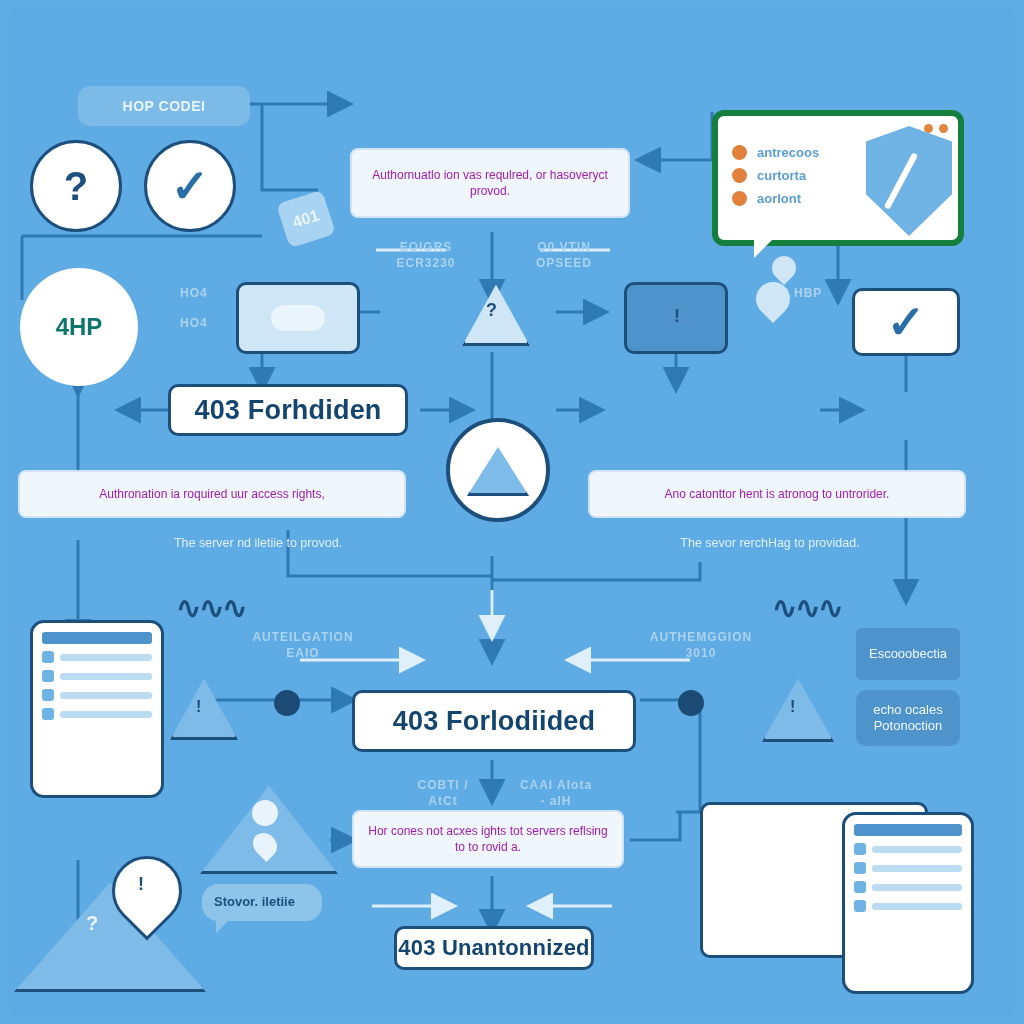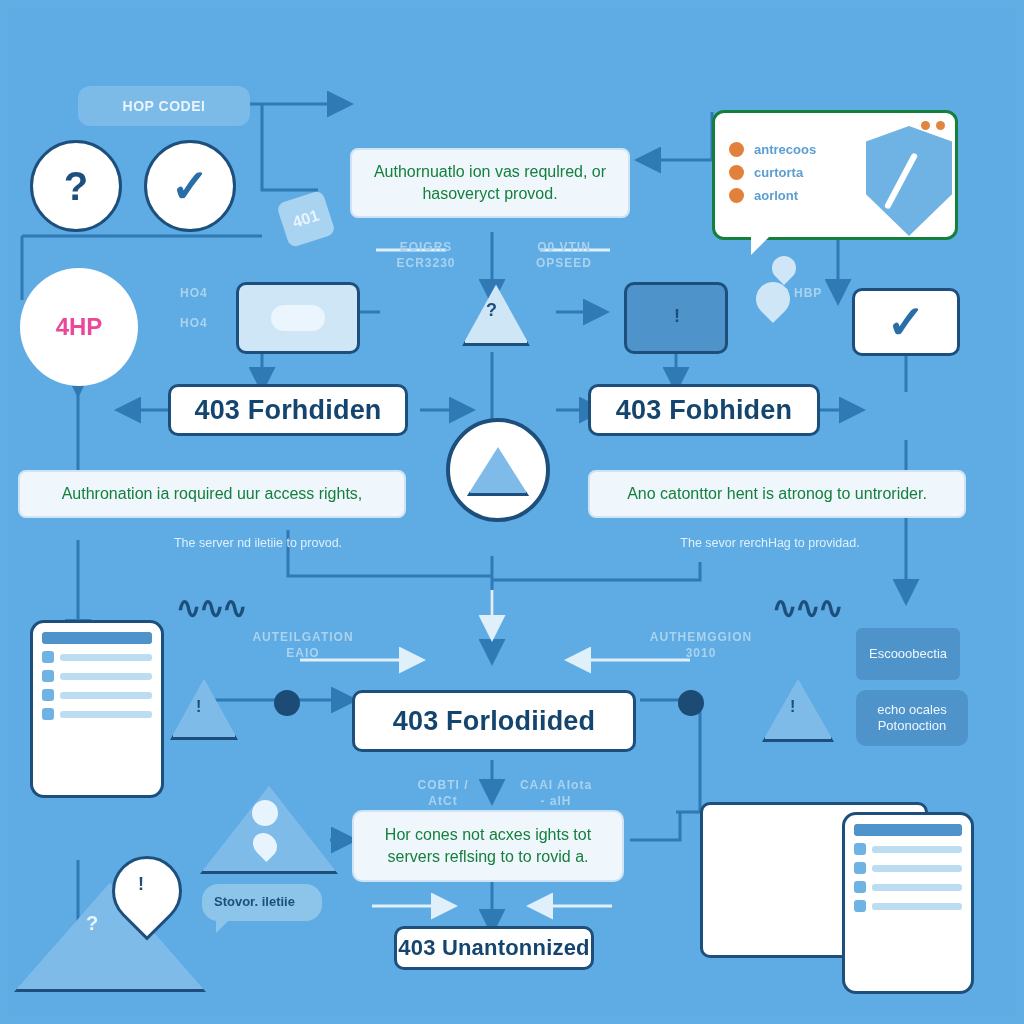--- a/index.html
+++ b/index.html
@@ -48,22 +48,22 @@
     font-weight: bold;
   }
   .card-title {
     font-size: 27px;
     letter-spacing: .2px;
   }
   .card-pale {
     background: #eff6fc;
     border: 2px solid #cfe3f4;
     border-radius: 8px;
-    color: #15803d;
-    font-size: 16px;
+    color: #a21caf;
+    font-size: 12px;
     line-height: 1.35;
     padding: 6px 10px;
     flex-direction: column;
   }
   .card-pale.small { font-size: 12.5px; }
   .chip {
     background: #7cbbe8;
     border-radius: 12px;
     color: #eaf4fd;
     font-size: 14px;
@@ -99,21 +99,21 @@
     align-items: center;
     justify-content: center;
     color: #1d4f7c;
     font-weight: bold;
   }
   .cog {
     position: absolute;
     width: 118px; height: 118px;
     border-radius: 50%;
     background: #ffffff;
-    color: #ec4899;
+    color: #0f766e;
     display: flex; align-items: center; justify-content: center;
     font-size: 24px; font-weight: bold;
   }
   .cog::before {
     content: "";
     position: absolute;
     left: -6px; top: -6px; right: -6px; bottom: -6px;
     border-radius: 50%;
     background:
       repeating-conic-gradient(#ffffff 0 6deg, transparent 6deg 18deg);
@@ -187,21 +187,21 @@
   .device .row u {
     flex: 1;
     height: 7px;
     background: #bcdcf2;
     border-radius: 3px;
     display: block;
   }
   .browser {
     position: absolute;
     background: #ffffff;
-    border: 3px solid #15803d;
+    border: 6px solid #15803d;
     border-radius: 12px;
   }
   .browser .tb {
     display: flex; justify-content: flex-end; gap: 6px;
     padding: 8px 10px 4px 10px;
   }
   .browser .tb s {
     width: 9px; height: 9px; border-radius: 50%;
     background: #e2853f; display: block;
   }
@@ -407,23 +407,20 @@
 
   <div class="node card-white" style="left:852px; top:288px; width:108px; height:68px;">
     <span class="check">✓</span>
   </div>
   <div class="drop" style="left:756px; top:282px; width:34px; height:34px;"></div>
   <div class="drop" style="left:772px; top:256px; width:24px; height:24px;"></div>
 
   <div class="node card-white card-title" style="left:168px; top:384px; width:240px; height:52px;">
     <span>403 Forhdiden</span>
   </div>
-  <div class="node card-white card-title" style="left:588px; top:384px; width:232px; height:52px;">
-    <span>403 Fobhiden</span>
-  </div>
 
   <div class="ring" style="left:446px; top:418px; width:96px; height:96px;">
     <div class="inner-tri"></div>
   </div>
 
   <div class="node card-pale" style="left:18px; top:470px; width:388px; height:48px;text-align:center;">
     <span>Authronation ia roquired uur access rights,</span>
   </div>
   <div class="node card-pale small" style="left:108px; top:524px; width:300px; height:38px; background:transparent; border-color:transparent; color:#dff0fb;">
     <span>The server nd iletiie to provod.</span>
@@ -475,38 +472,38 @@
     <span>AUTHEMGGION 3010</span>
   </div>
 
   <div class="node card-white card-title" style="left:352px; top:690px; width:284px; height:62px;">
     <span>403 Forlodiided</span>
   </div>
 
   <div class="node chip-dark" style="left:856px; top:628px; width:104px; height:52px;border-radius:6px;">
     <span>Escooobectia</span>
   </div>
-  <div class="node chip-dark" style="left:856px; top:690px; width:112px; height:56px;">
+  <div class="node chip-dark" style="left:856px; top:690px; width:104px; height:56px;">
     <span>echo ocales Potonoction</span>
   </div>
 
   <div class="tri" style="left:14px; top:878px; width:186px; height:108px;"></div>
   <div style="position:absolute; left:86px; top:912px; color:#eaf5fd; font-weight:bold; font-size:20px;">?</div>
   <div class="drop" style="left:112px; top:856px; width:64px; height:64px; background:#ffffff; border:3px solid #1d4f7c;"></div>
   <div style="position:absolute; left:138px; top:874px; color:#1d4f7c; font-weight:bold; font-size:18px;">!</div>
 
   <div class="tri" style="left:200px; top:782px; width:132px; height:86px;"></div>
   <div style="position:absolute; left:252px; top:800px; width:26px; height:26px; border-radius:50%; background:#e8f4fd;"></div>
   <div style="position:absolute; left:254px; top:832px; width:22px; height:26px; border-radius:50% 50% 50% 0; background:#e8f4fd; transform:rotate(-45deg);"></div>
 
   <div class="bubble" style="left:202px; top:884px; width:96px;">
     <span>Stovor. iletiie</span>
   </div>
 
-  <div class="node card-pale" style="left:352px; top:810px; width:272px; height:72px;border-radius:10px;">
+  <div class="node card-pale" style="left:352px; top:810px; width:272px; height:58px;">
     <span>Hor cones not acxes ights tot servers reflsing to to rovid a.</span>
   </div>
 
   <div class="ghost-label" style="position:absolute; left:408px; top:778px; width:70px;">COBTI / AtCt</div>
   <div class="ghost-label" style="position:absolute; left:516px; top:778px; width:80px;">CAAI AIota - aIH</div>
 
   <div class="node card-white card-title" style="left:394px; top:926px; width:200px; height:44px; font-size:22px;">
     <span>403 Unantonnized</span>
   </div>
 

